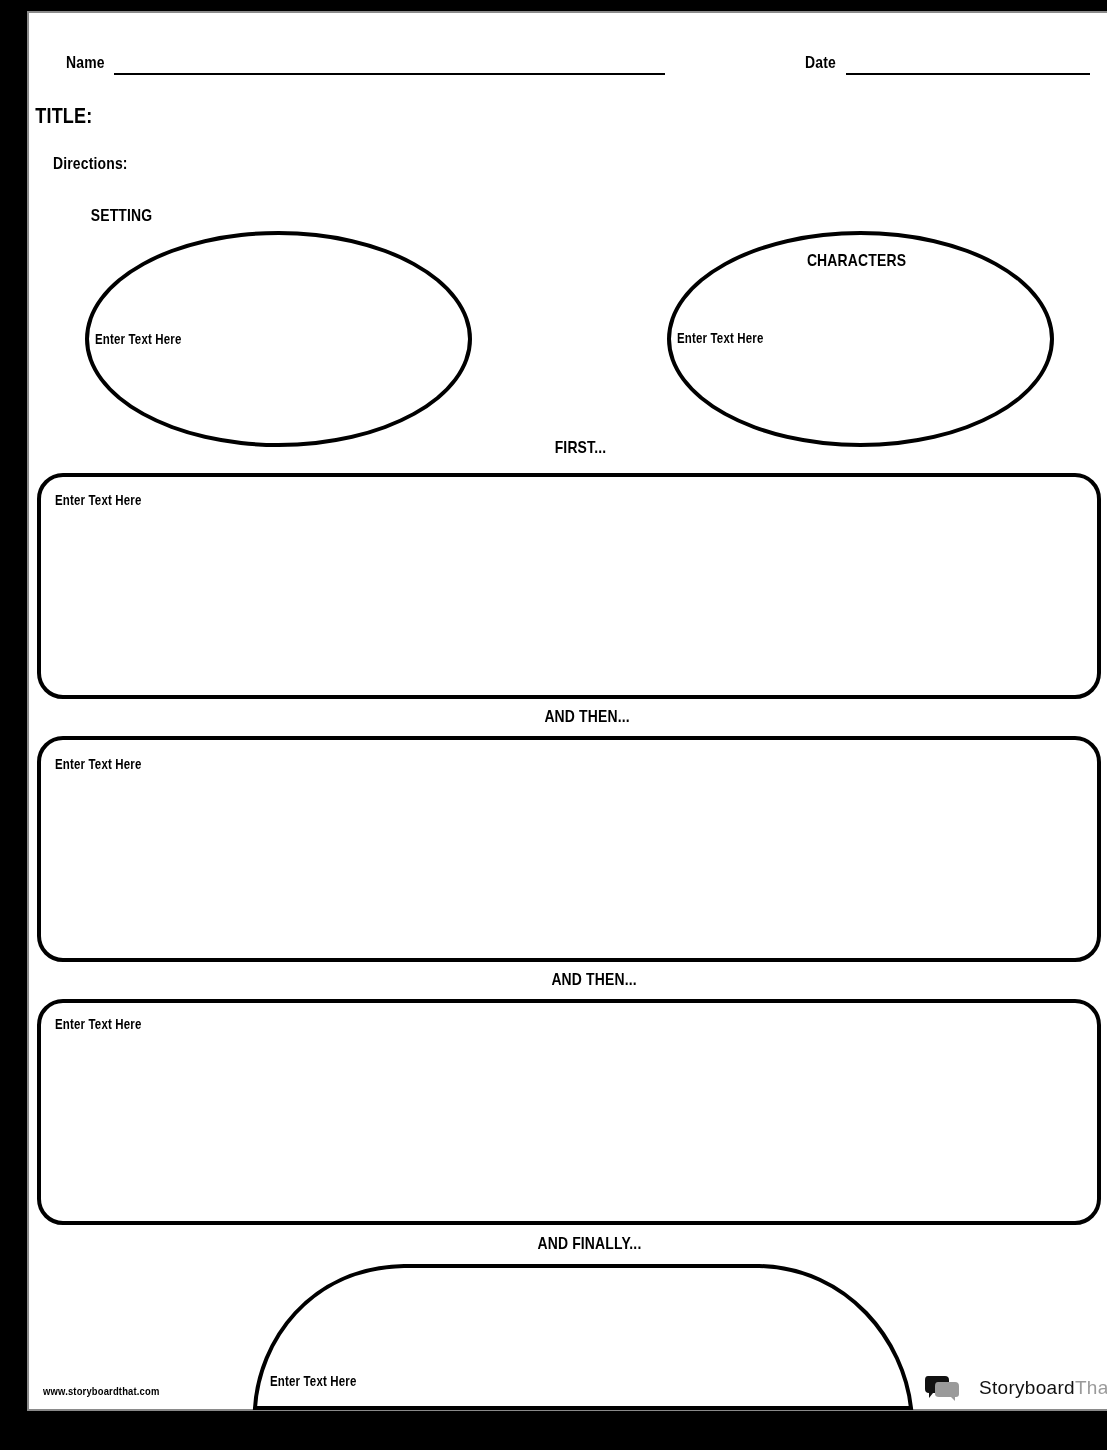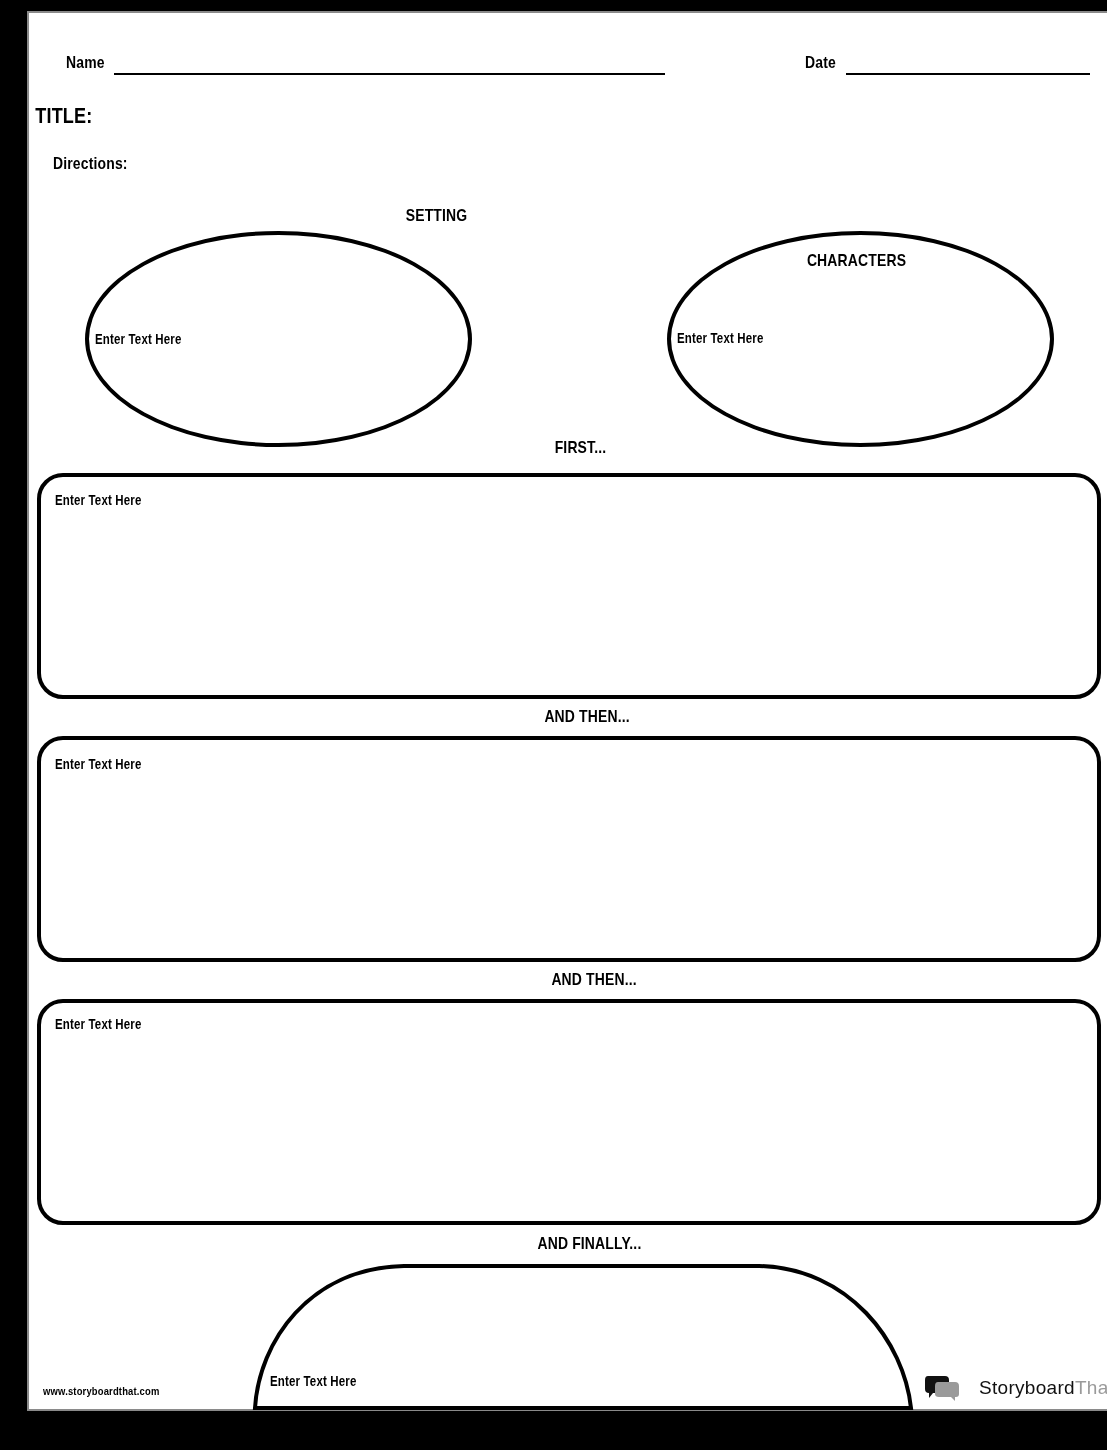--- a/index.html
+++ b/index.html
@@ -43,21 +43,21 @@
   <div class="field-line" style="left:85px; top:60px; width:551px;"></div>
   <div class="abs lbl" style="left:776px; top:40px; font-size:17px;">Date</div>
   <div class="field-line" style="left:817px; top:60px; width:244px;"></div>
 
   <div class="abs" style="left:0; width:1082px; top:90px; text-align:left;">
     <span class="lbl ctr" style="display:inline-block; font-size:22px;">TITLE:</span>
   </div>
 
   <div class="abs lbl" style="left:24px; top:141px; font-size:17px;">Directions:</div>
 
-  <div class="abs" style="left:55px; width:390px; top:193px; text-align:right;">
+  <div class="abs" style="left:55px; width:390px; top:193px; text-align:left;">
     <span class="lbl ctr heading" style="display:inline-block;">SETTING</span>
   </div>
   <div class="ellipse" style="left:56px; top:218px; width:387px; height:216px;">
     <div class="abs lbl placeholder" style="left:6px; top:96px;">Enter Text Here</div>
   </div>
 
   <div class="abs" style="left:637px; width:380px; top:193px; text-align:center;margin-top:45px;">
     <span class="lbl ctr heading" style="display:inline-block;">CHARACTERS</span>
   </div>
   <div class="ellipse" style="left:638px; top:218px; width:387px; height:216px;">

